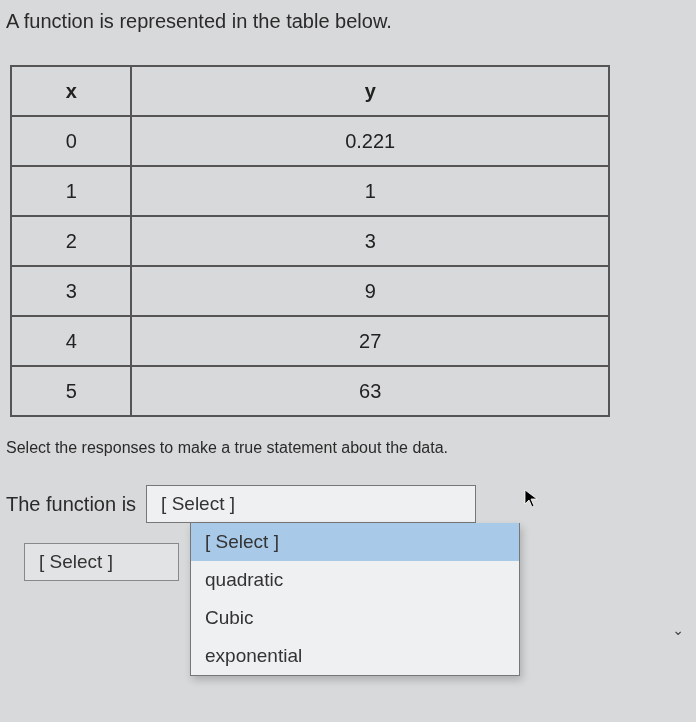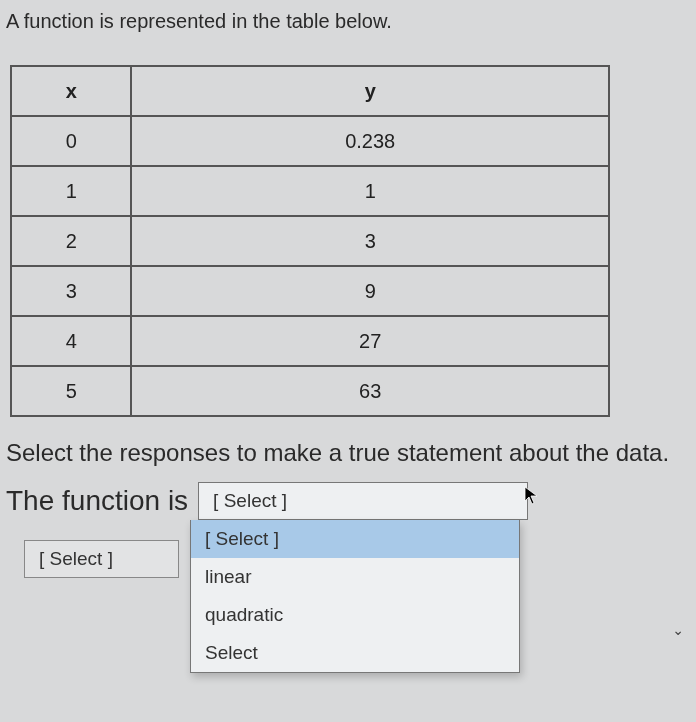--- a/index.html
+++ b/index.html
@@ -33,34 +33,34 @@
       text-align: center;
       font-size: 20px;
       height: 50px;
       font-weight: normal;
       color: #222;
     }
     table.data th {
       font-weight: bold;
     }
     .instruction {
-      font-size: 24px;
+      font-size: 16px;
       margin-top: 22px;
-      margin-bottom: 15px;
+      margin-bottom: 28px;
       padding-left: 4px;
     }
     .sentence-row {
       display: flex;
       align-items: center;
       gap: 10px;
       padding-left: 4px;
       position: relative;
     }
     .sentence-text {
-      font-size: 28px;
+      font-size: 20px;
       white-space: nowrap;
     }
     .select-box {
       border: 1px solid #888;
       background: #e2e3e4;
       height: 38px;
       display: flex;
       align-items: center;
       padding: 0 14px;
       font-size: 19px;
@@ -127,21 +127,21 @@
 <table class="data">
   <thead>
     <tr>
       <th>x</th>
       <th>y</th>
     </tr>
   </thead>
   <tbody>
     <tr>
       <td>0</td>
-      <td>0.238</td>
+      <td>0.221</td>
     </tr>
     <tr>
       <td>1</td>
       <td>1</td>
     </tr>
     <tr>
       <td>2</td>
       <td>3</td>
     </tr>
     <tr>
@@ -170,23 +170,23 @@
 
   <span class="cursor-icon">
     <svg width="16" height="20" viewBox="0 0 16 20">
       <path d="M1 1 L1 15 L5 11 L8 18 L10 17 L7 10 L13 10 Z" fill="#000" stroke="#fff" stroke-width="0.8"></path>
     </svg>
   </span>
 
 
   <div class="dropdown-panel">
     <div class="dropdown-option highlight">[ Select ]</div>
-    <div class="dropdown-option">linear</div>
     <div class="dropdown-option">quadratic</div>
-    <div class="dropdown-option">Select</div>
+    <div class="dropdown-option">Cubic</div>
+    <div class="dropdown-option">exponential</div>
   </div>
 </div>
 
 <div class="select-bottom-wrap">
   <div class="select-box select-bottom">
     <span>[ Select ]</span>
   </div>
 </div>
 
 <span class="right-select-caret">⌄</span>

